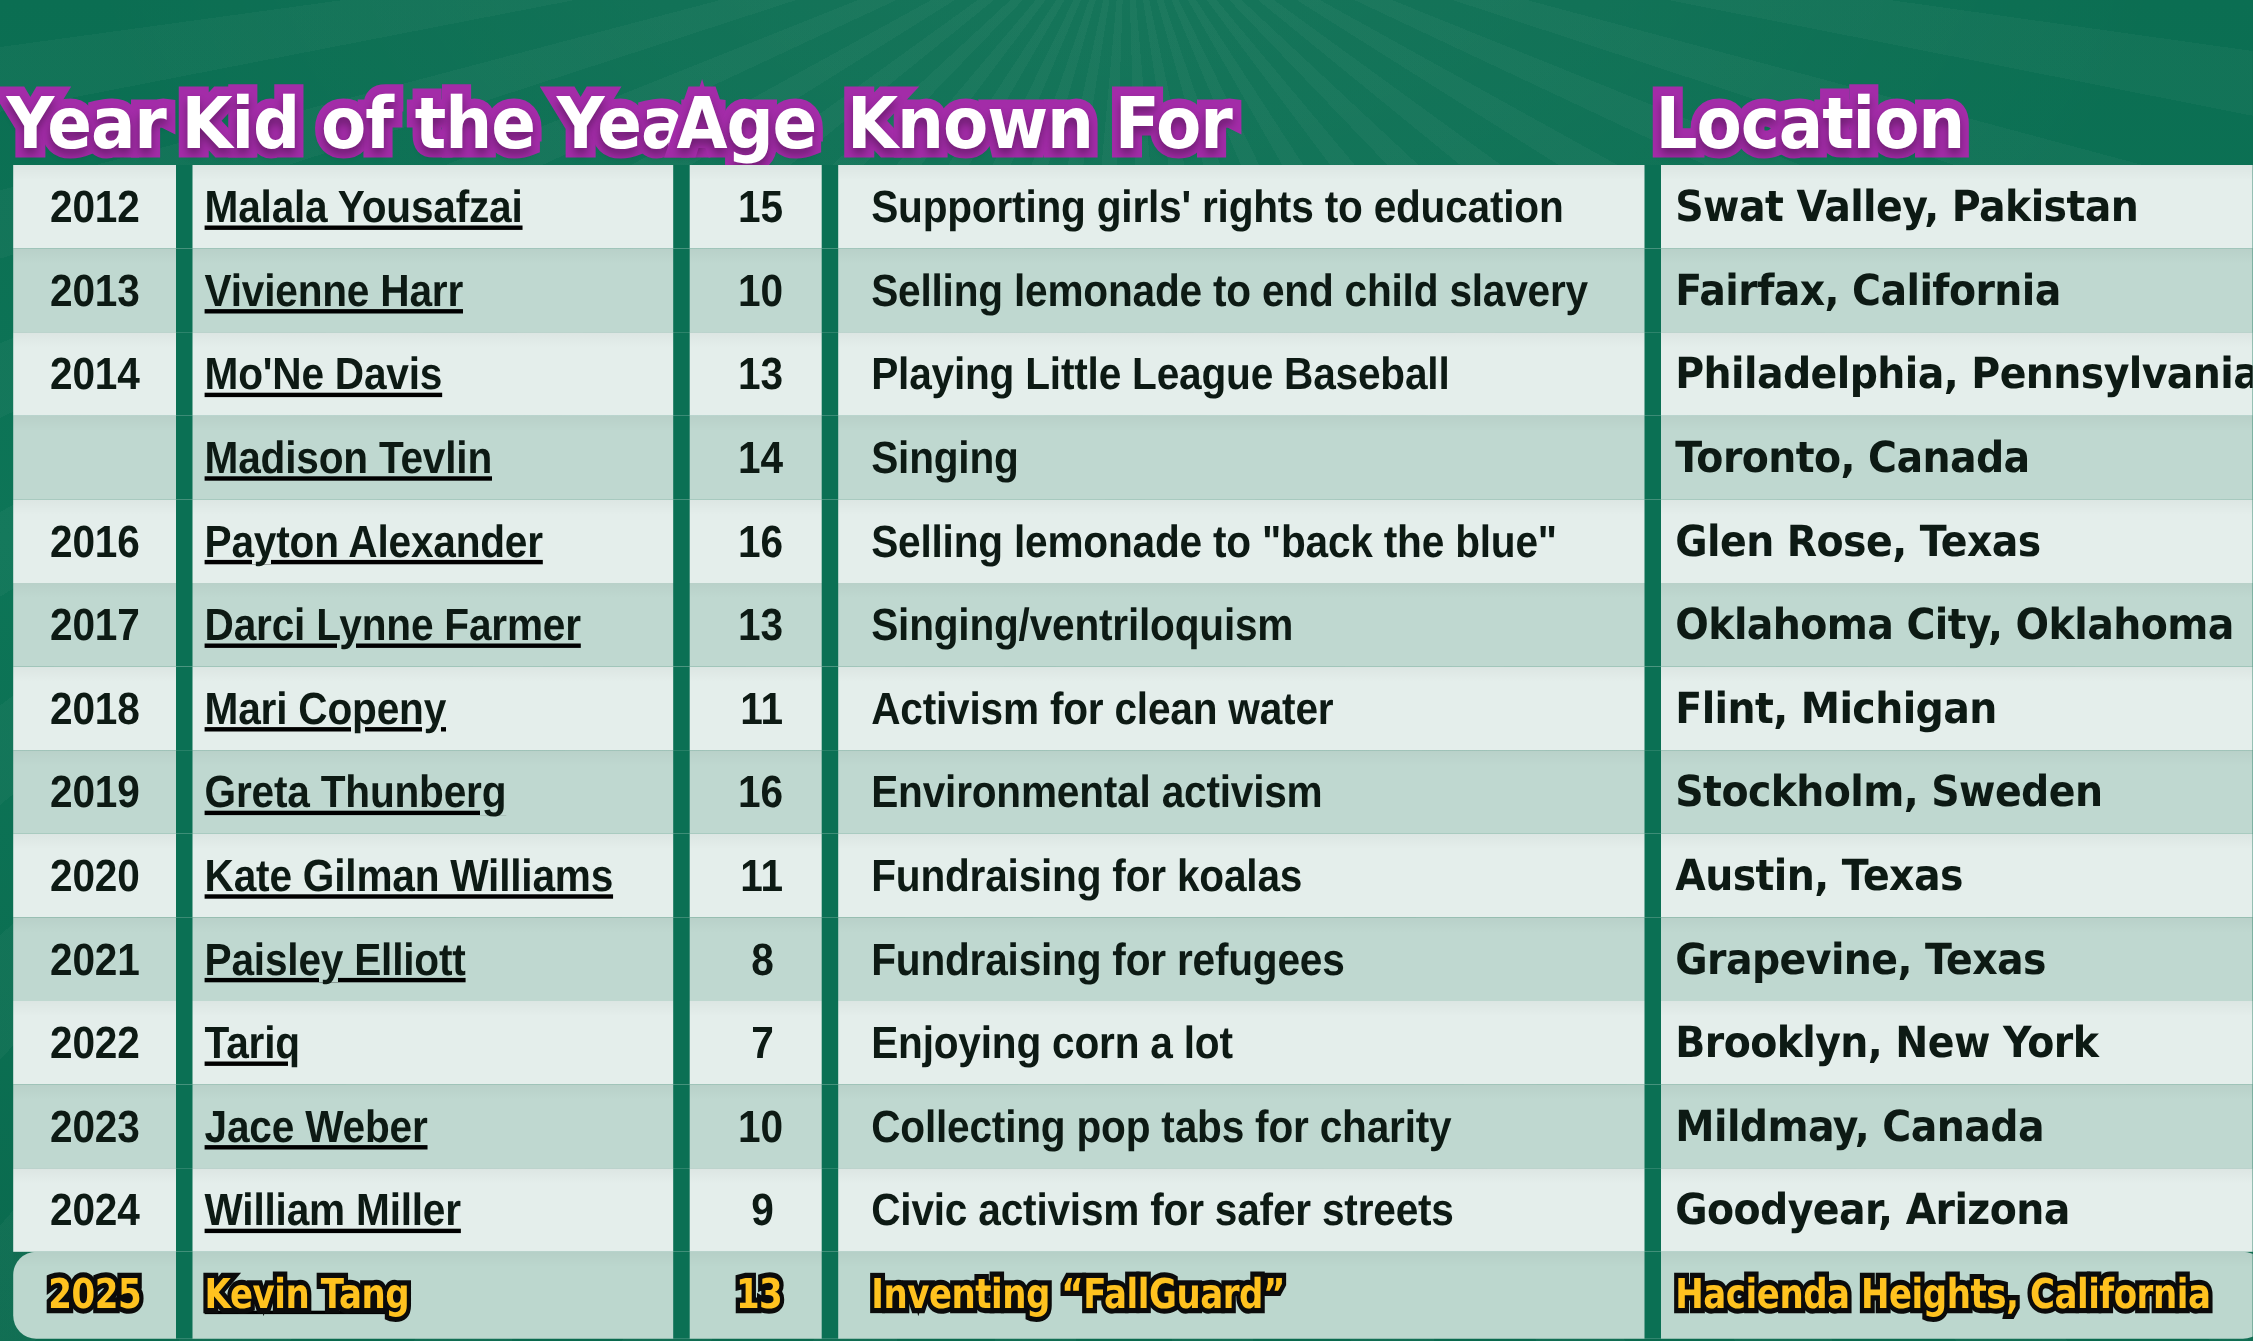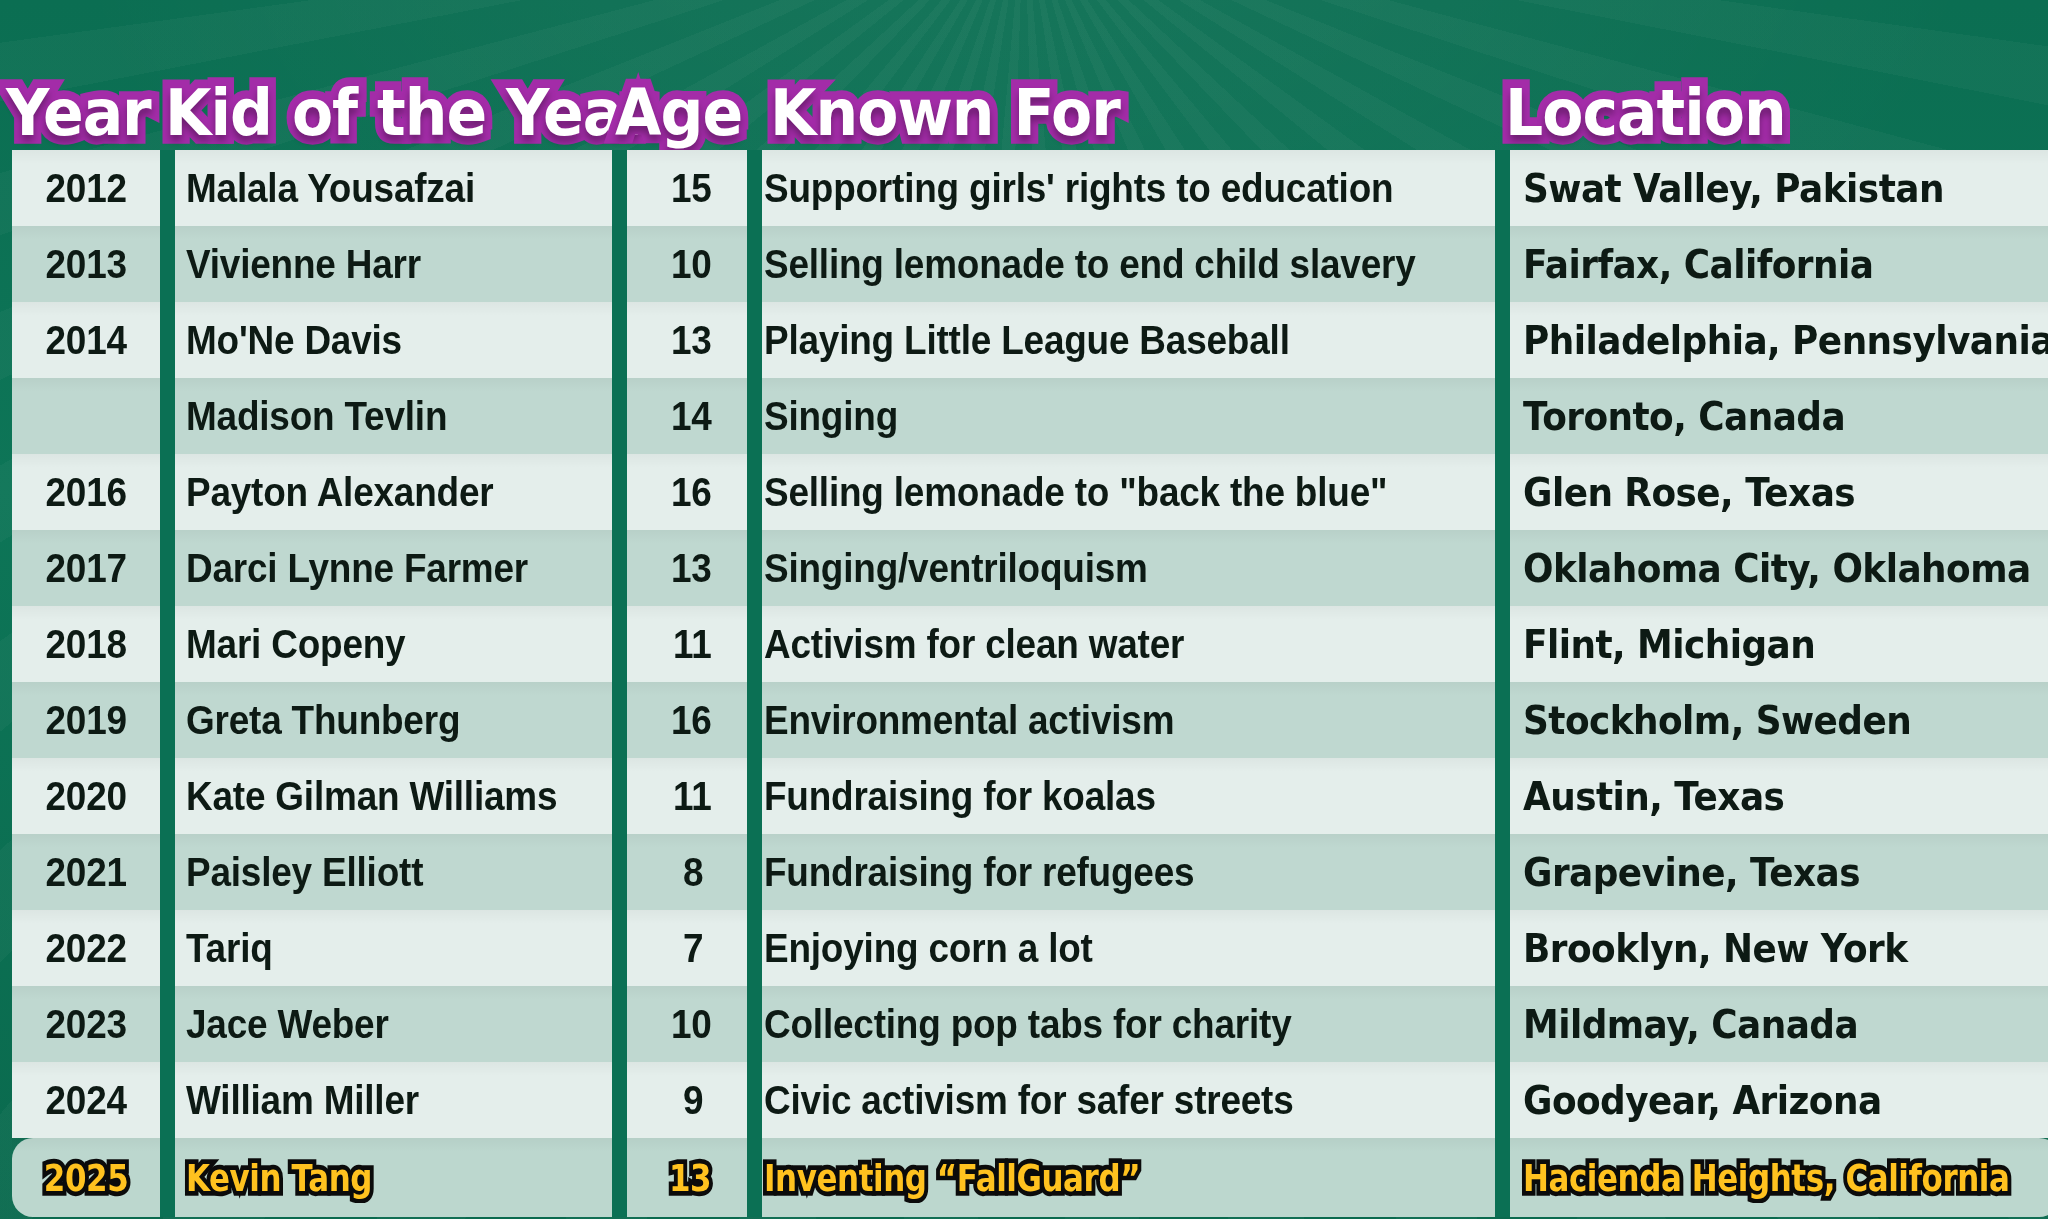--- a/index.html
+++ b/index.html
@@ -89,23 +89,23 @@
     height: 100%;
     display: flex;
     align-items: center;
     box-sizing: border-box;
     white-space: nowrap;
     overflow: hidden;
   }
 
   
   .c-year     { left: 0px;    width: 148px;  justify-content: center; }
-  .c-name     { left: 162px;  width: 438px;  padding-left: 12px; }
+  .c-name     { left: 162px;  width: 438px;  padding-left: 12px; text-decoration: underline; }
   .c-age      { left: 615px;  width: 120px;  padding-left: 14px; justify-content: center; }
-  .c-known    { left: 750px;  width: 776px;  padding-left: 2px; text-align: right; }
+  .c-known    { left: 750px;  width: 776px;  padding-left: 30px; text-align: right; }
   .c-location { left: 1497px; width: 551px;  padding-left: 14px; }
 
   
   .sep {
     position: absolute;
     top: 0;
     height: 100%;
     width: 15px;
     background: #0b7054;
   }

